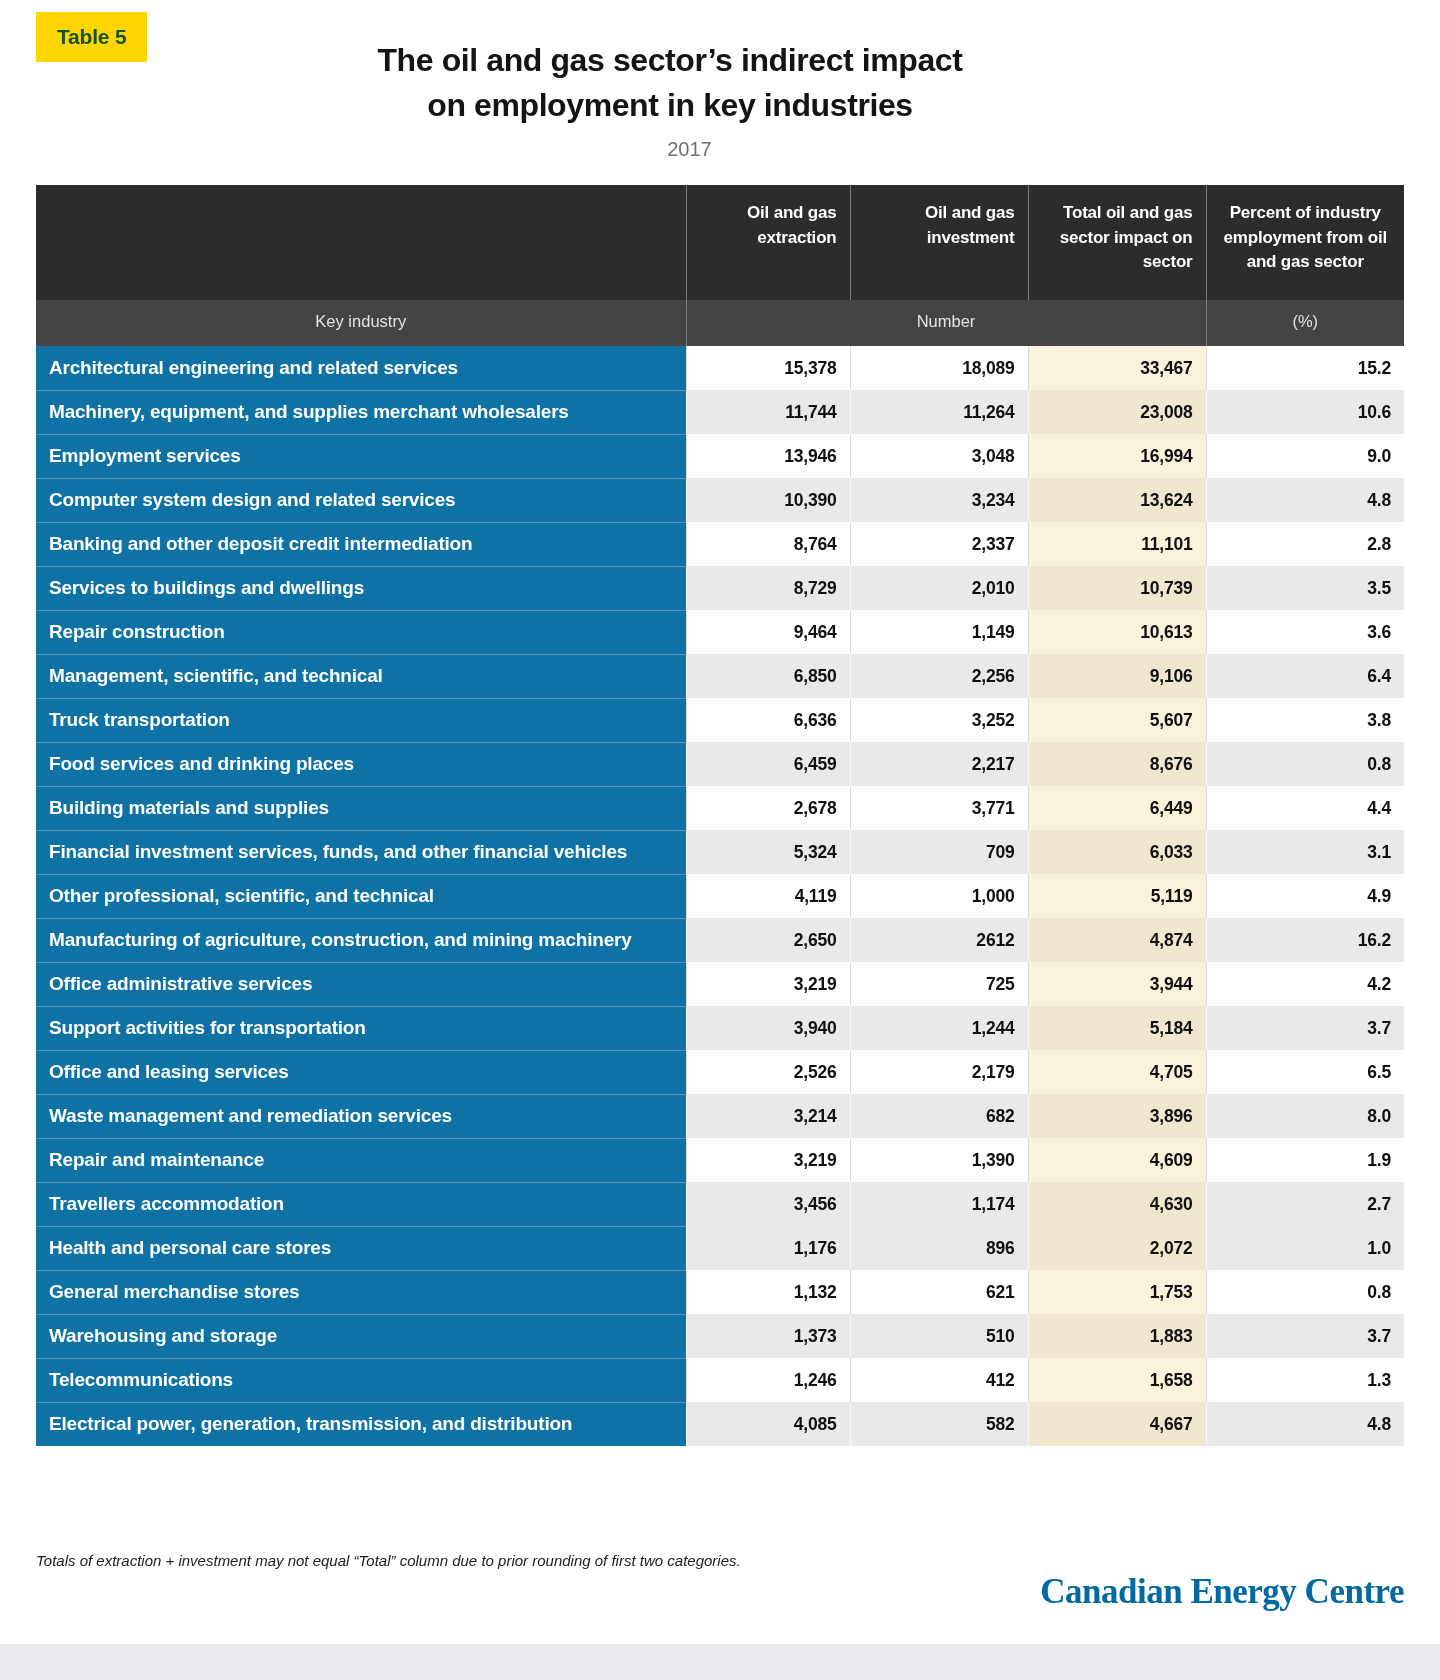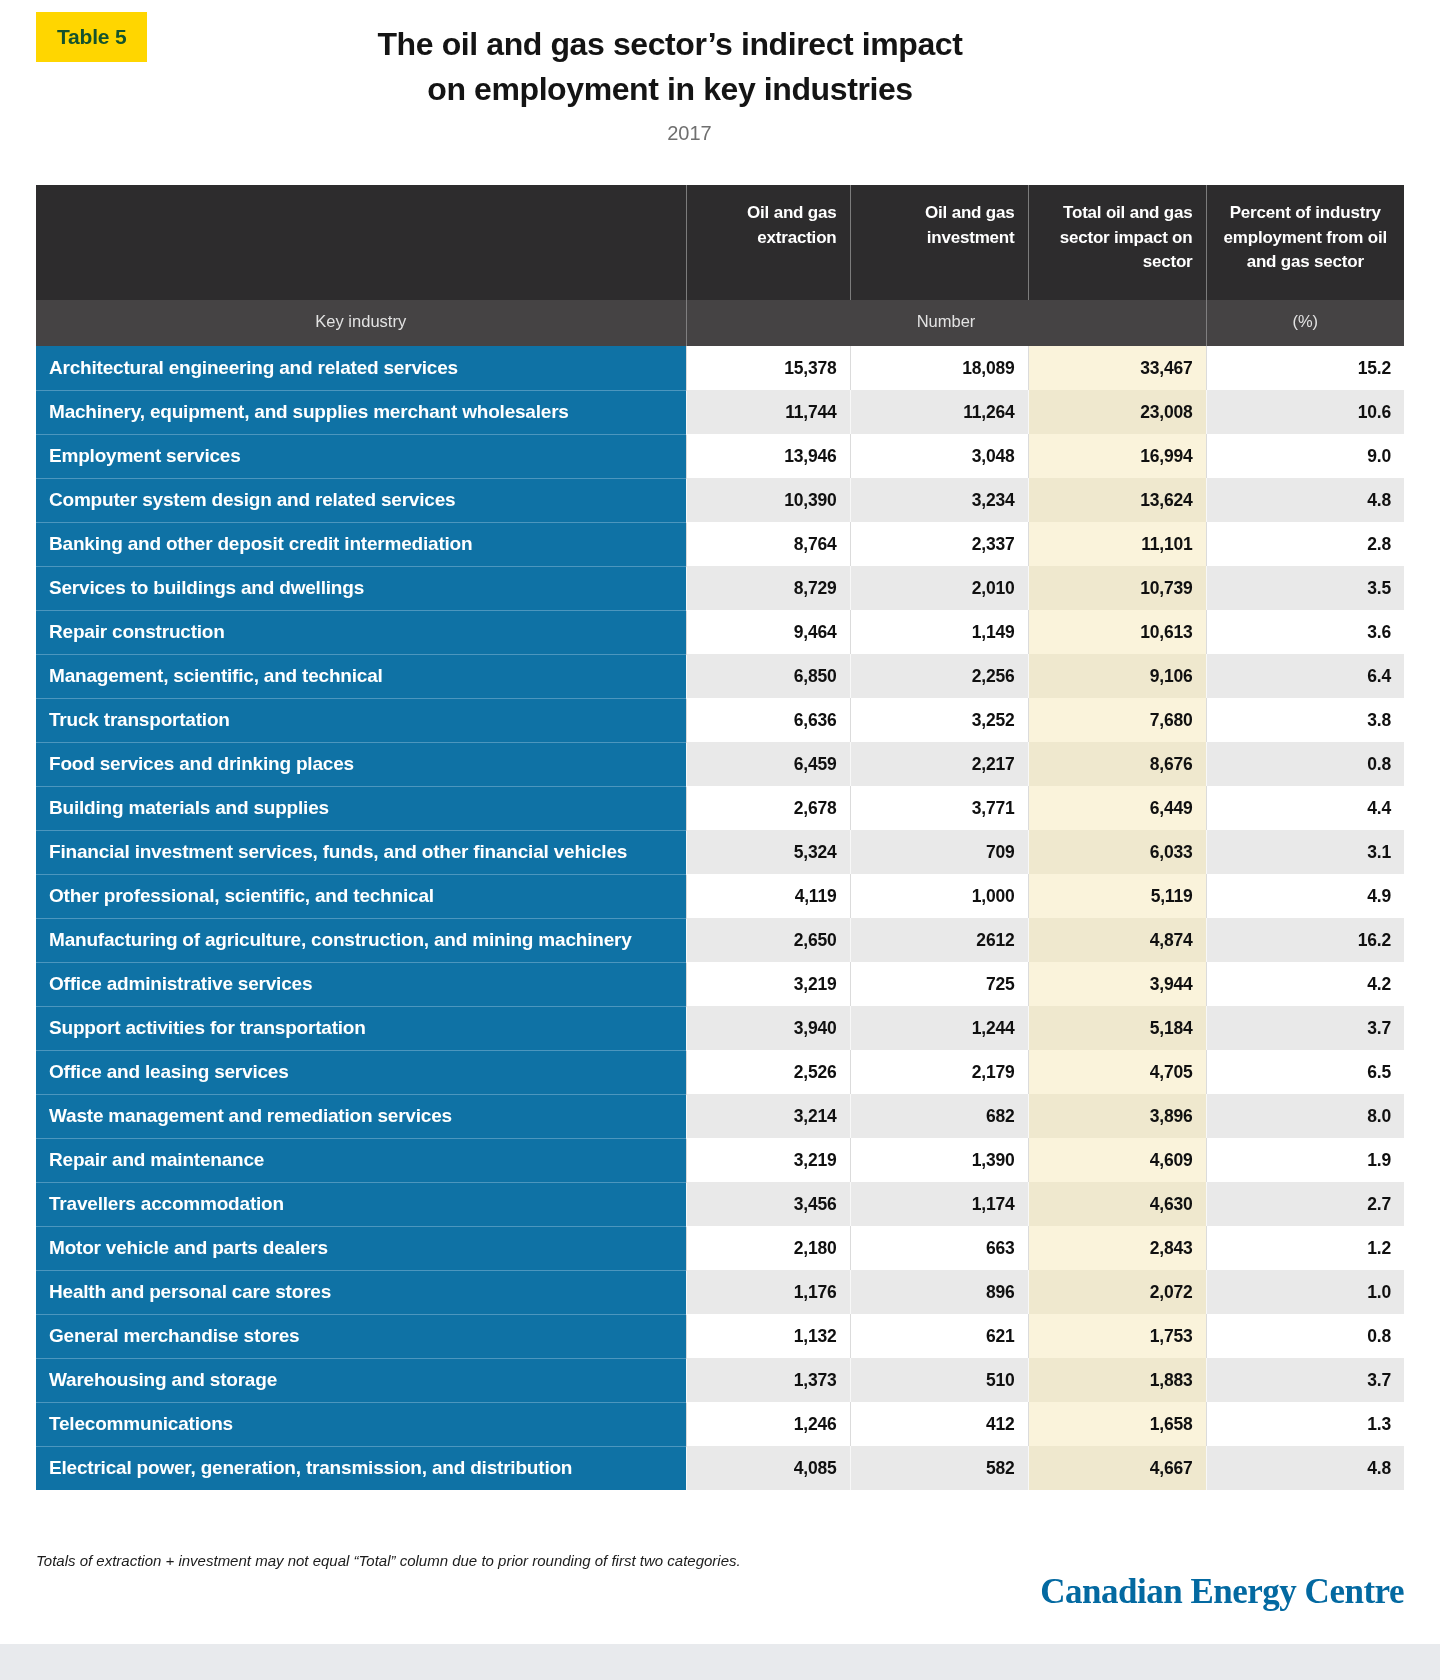--- a/index.html
+++ b/index.html
@@ -7,21 +7,21 @@
   .page { position:relative; width:1440px; height:1680px; background:#ffffff; overflow:hidden; }
 
   .badge {
     position:absolute; left:36px; top:12px;
     background:#FFD600; color:#14532d;
     font-size:21px; font-weight:bold;
     padding:13px 21px; letter-spacing:-0.2px;
   }
 
   .title-block { position:absolute; left:0; top:22px; width:1340px; text-align:center; }
-  .title { font-size:32px; font-weight:bold; color:#141414; line-height:1.42; letter-spacing:-0.4px; }
+  .title { font-size:32px; font-weight:bold; color:#141414; line-height:1.42; letter-spacing:-0.4px;margin-top:16px; }
   .subtitle { margin-top:9px; font-size:20px; color:#6f6f6f; font-weight:normal;padding-left:39px; }
 
   .table-wrap { position:absolute; left:36px; top:185px; width:1368px; }
   table { border-collapse:collapse; table-layout:fixed; width:1368px; }
 
   thead th { vertical-align:top; }
   tr.head-main th {
     background:#2D2C2D; color:#ffffff;
     font-size:17px; font-weight:bold; line-height:1.45;
     text-align:right; padding:16px 13px 12px 10px;
@@ -164,21 +164,21 @@
             <td class="industry">Management, scientific, and technical</td>
             <td class="num">6,850</td>
             <td class="num">2,256</td>
             <td class="total">9,106</td>
             <td class="pct">6.4</td>
           </tr>
           <tr class="odd">
             <td class="industry">Truck transportation</td>
             <td class="num">6,636</td>
             <td class="num">3,252</td>
-            <td class="total">7,680</td>
+            <td class="total">5,607</td>
             <td class="pct">3.8</td>
           </tr>
           <tr class="even">
             <td class="industry">Food services and drinking places</td>
             <td class="num">6,459</td>
             <td class="num">2,217</td>
             <td class="total">8,676</td>
             <td class="pct">0.8</td>
           </tr>
           <tr class="odd">
@@ -244,27 +244,20 @@
             <td class="total">4,609</td>
             <td class="pct">1.9</td>
           </tr>
           <tr class="even">
             <td class="industry">Travellers accommodation</td>
             <td class="num">3,456</td>
             <td class="num">1,174</td>
             <td class="total">4,630</td>
             <td class="pct">2.7</td>
           </tr>
-          <tr class="odd">
-            <td class="industry">Motor vehicle and parts dealers</td>
-            <td class="num">2,180</td>
-            <td class="num">663</td>
-            <td class="total">2,843</td>
-            <td class="pct">1.2</td>
-          </tr>
           <tr class="even">
             <td class="industry">Health and personal care stores</td>
             <td class="num">1,176</td>
             <td class="num">896</td>
             <td class="total">2,072</td>
             <td class="pct">1.0</td>
           </tr>
           <tr class="odd">
             <td class="industry">General merchandise stores</td>
             <td class="num">1,132</td>

